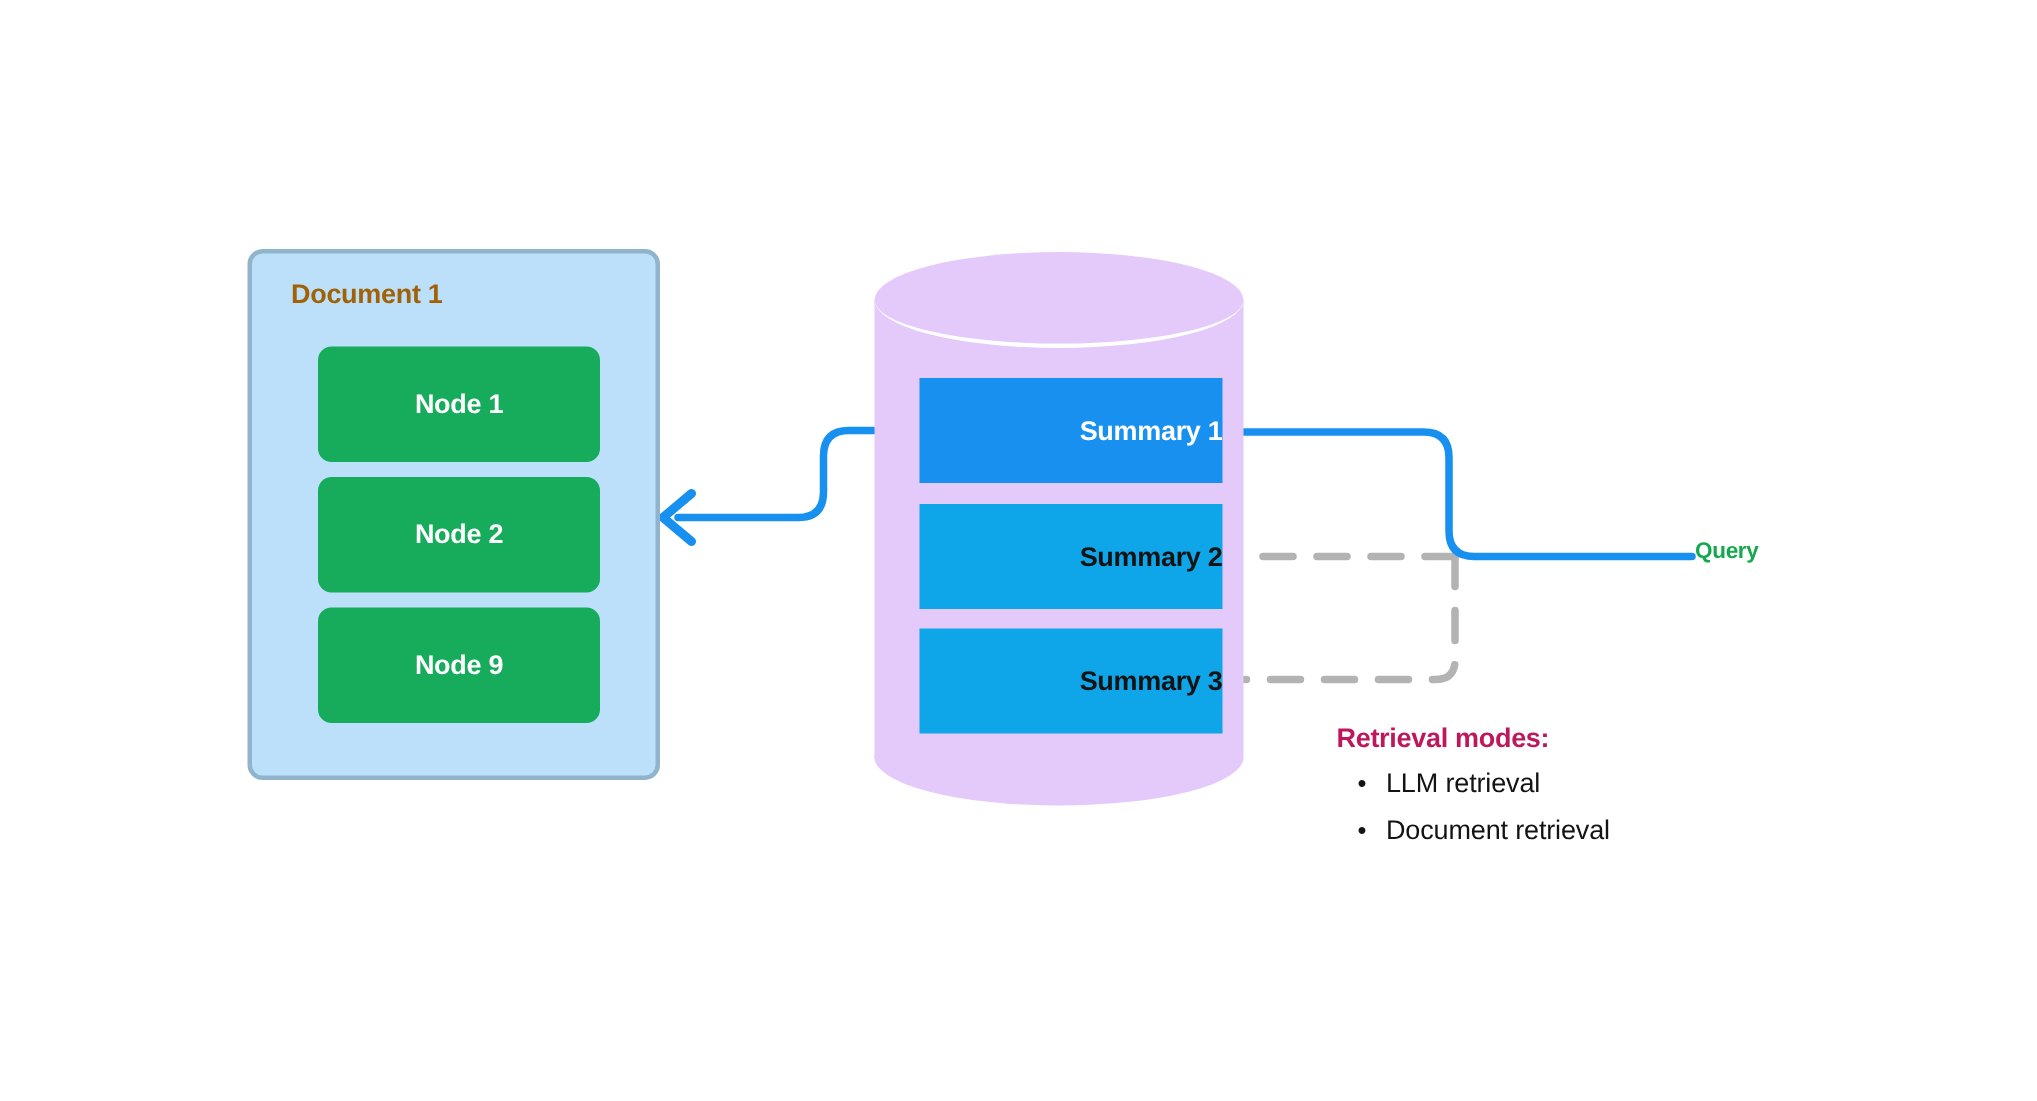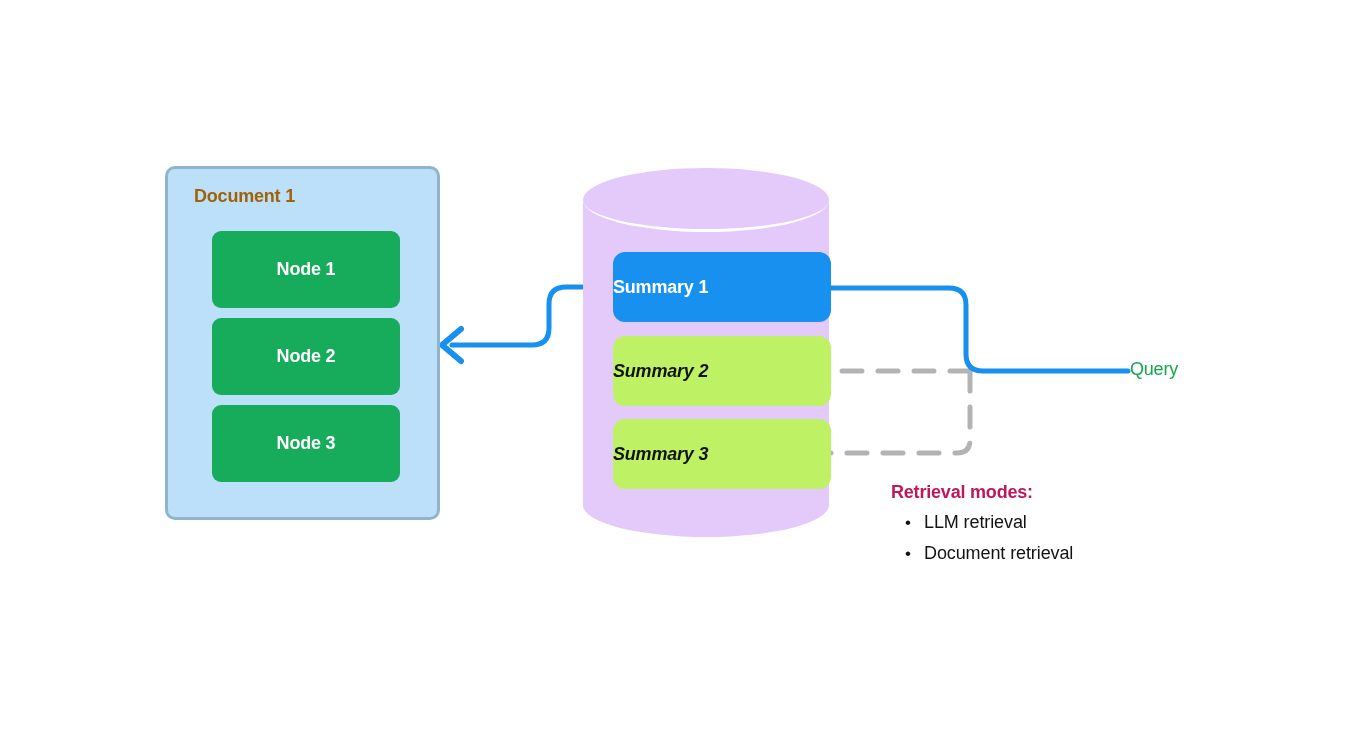--- a/index.html
+++ b/index.html
@@ -102,53 +102,52 @@
     background: #e4c9fb;
     border-radius: 50% / 50%;
     border-bottom: 3px solid #ffffff;
     box-sizing: border-box;
   }
 
   
   .summary-box {
     position: absolute;
     left: 613px;
-    width: 218px;
+    width: 202px;
     height: 70px;
-    border-radius: 12px;
+    border-radius: 0;
     display: flex;
     align-items: center;
-    justify-content: flex-start;
+    justify-content: flex-end;
     box-sizing: border-box;
   }
   .summary-box .summary-label {
     font-size: 18px;
     font-weight: bold;
     letter-spacing: -0.2px;
   }
   .summary-active {
     background: #1890f0;
   }
   .summary-active .summary-label { color: #ffffff; }
   .summary-idle {
-    background: #bef264;
-    font-style: italic;
+    background: #0ea5e9;
   }
   .summary-idle .summary-label { color: #131313; }
   .summary-0 { top: 252px; }
   .summary-1 { top: 336px; }
   .summary-2 { top: 419px; }
 
   
   .query-label {
     position: absolute;
     left: 1130px;
     top: 359px;
-    font-size: 18px;
-    font-weight: normal;
+    font-size: 15px;
+    font-weight: bold;
     color: #15a84f;
     letter-spacing: -0.2px;
     white-space: nowrap;
   }
 
   
   .retrieval {
     position: absolute;
     left: 891px;
     top: 482px;
@@ -214,21 +213,21 @@
 <div class="doc-panel">
   <div class="doc-title">Document 1</div>
 
   <div class="node-box node-0">
     <span class="node-label">Node 1</span>
   </div>
   <div class="node-box node-1">
     <span class="node-label">Node 2</span>
   </div>
   <div class="node-box node-2">
-    <span class="node-label">Node 3</span>
+    <span class="node-label">Node 9</span>
   </div>
 </div>
 
 <div class="cylinder">
   <div class="cyl-bottom"></div>
   <div class="cyl-body"></div>
   <div class="cyl-top"></div>
 </div>
 
 <div class="summary-box summary-active summary-0">

